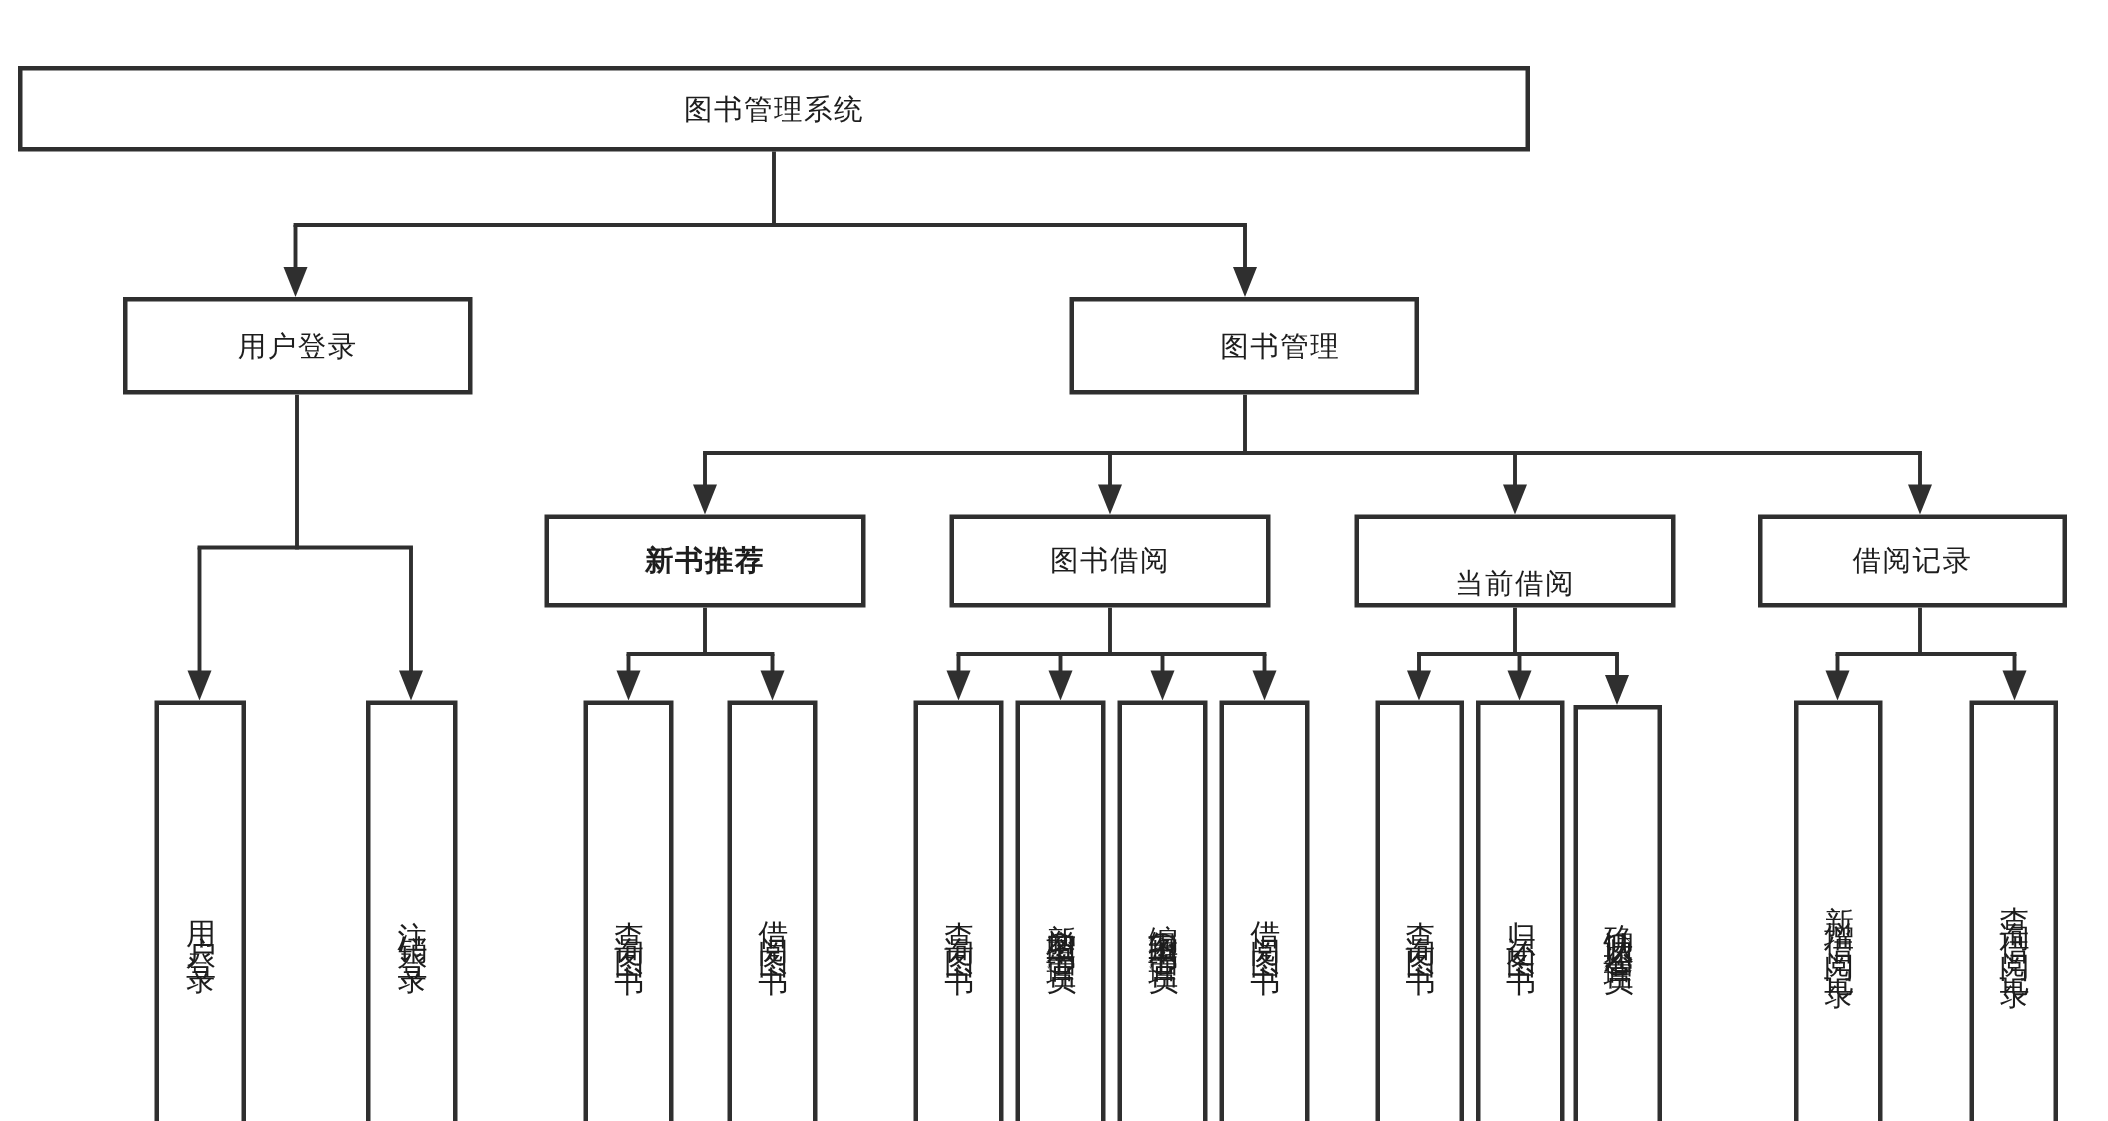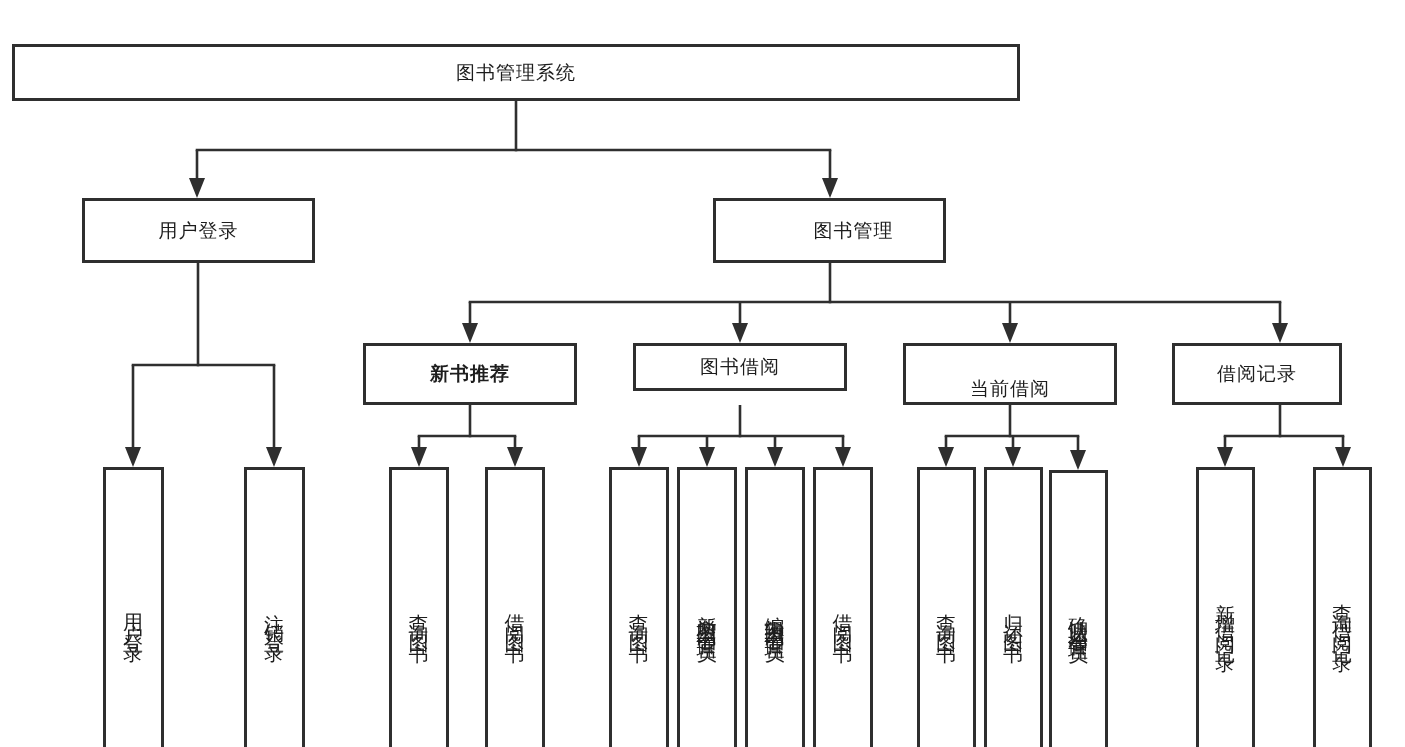--- a/index.html
+++ b/index.html
@@ -125,27 +125,27 @@
   <div class="node hbox" style="left:82px;top:168px;width:233px;height:65px;">
     <span class="lbl">用户登录</span>
   </div>
   <div class="node hbox" style="left:713px;top:168px;width:233px;height:65px;padding-left:48px;">
     <span class="lbl">图书管理</span>
   </div>
 
   <div class="node hbox" style="left:363px;top:313px;width:214px;height:62px;font-weight:bold;">
     <span class="lbl">新书推荐</span>
   </div>
-  <div class="node hbox" style="left:633px;top:313px;width:214px;height:48px;">
+  <div class="node hbox" style="left:633px;top:313px;width:214px;height:62px;">
     <span class="lbl">图书借阅</span>
   </div>
   <div class="node hbox" style="left:903px;top:313px;width:214px;height:62px;align-items:flex-end;">
     <span class="lbl">当前借阅</span>
   </div>
-  <div class="node hbox" style="left:1172px;top:313px;width:170px;height:62px;">
+  <div class="node hbox" style="left:1172px;top:313px;width:206px;height:62px;">
     <span class="lbl">借阅记录</span>
   </div>
 
   <div class="node vbox" style="left:103px;top:437px;width:61px;height:301px;">
     <span class="lbl">用户登录</span>
   </div>
   <div class="node vbox" style="left:244px;top:437px;width:61px;height:301px;">
     <span class="lbl">注销登录</span>
   </div>
 

